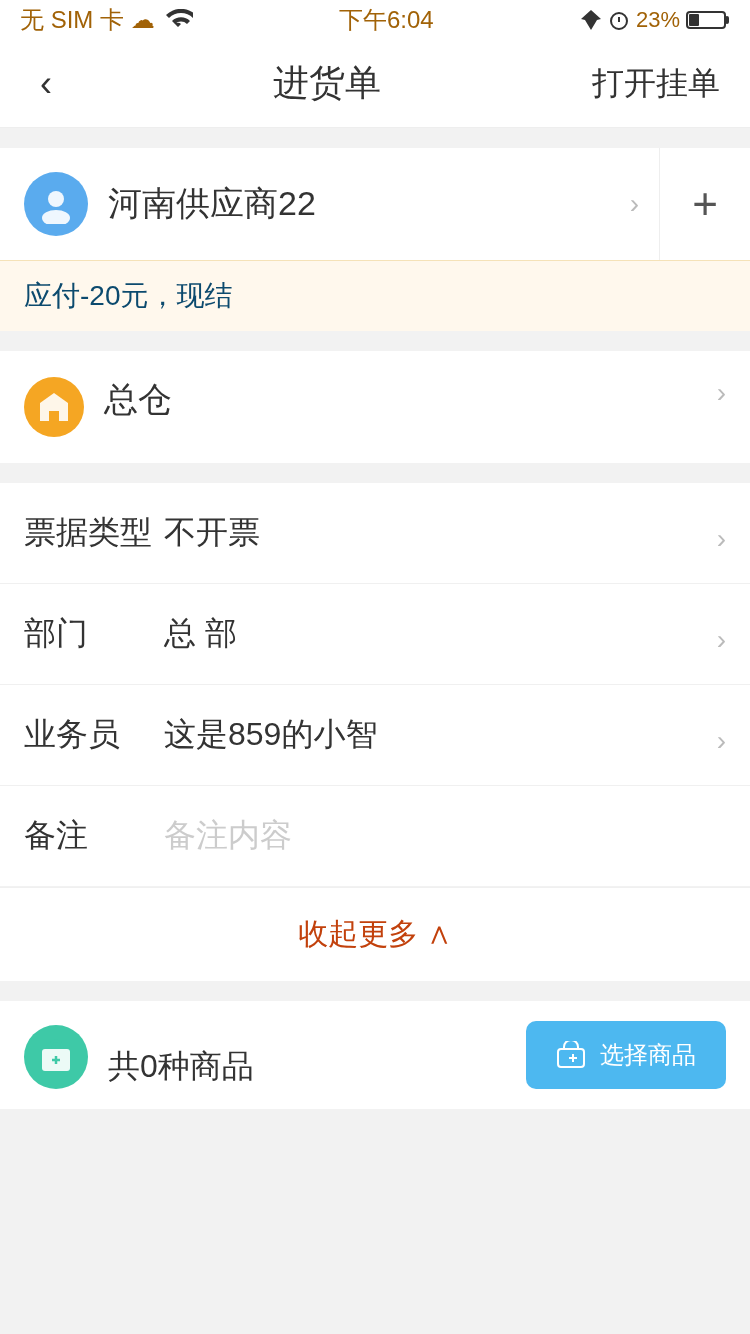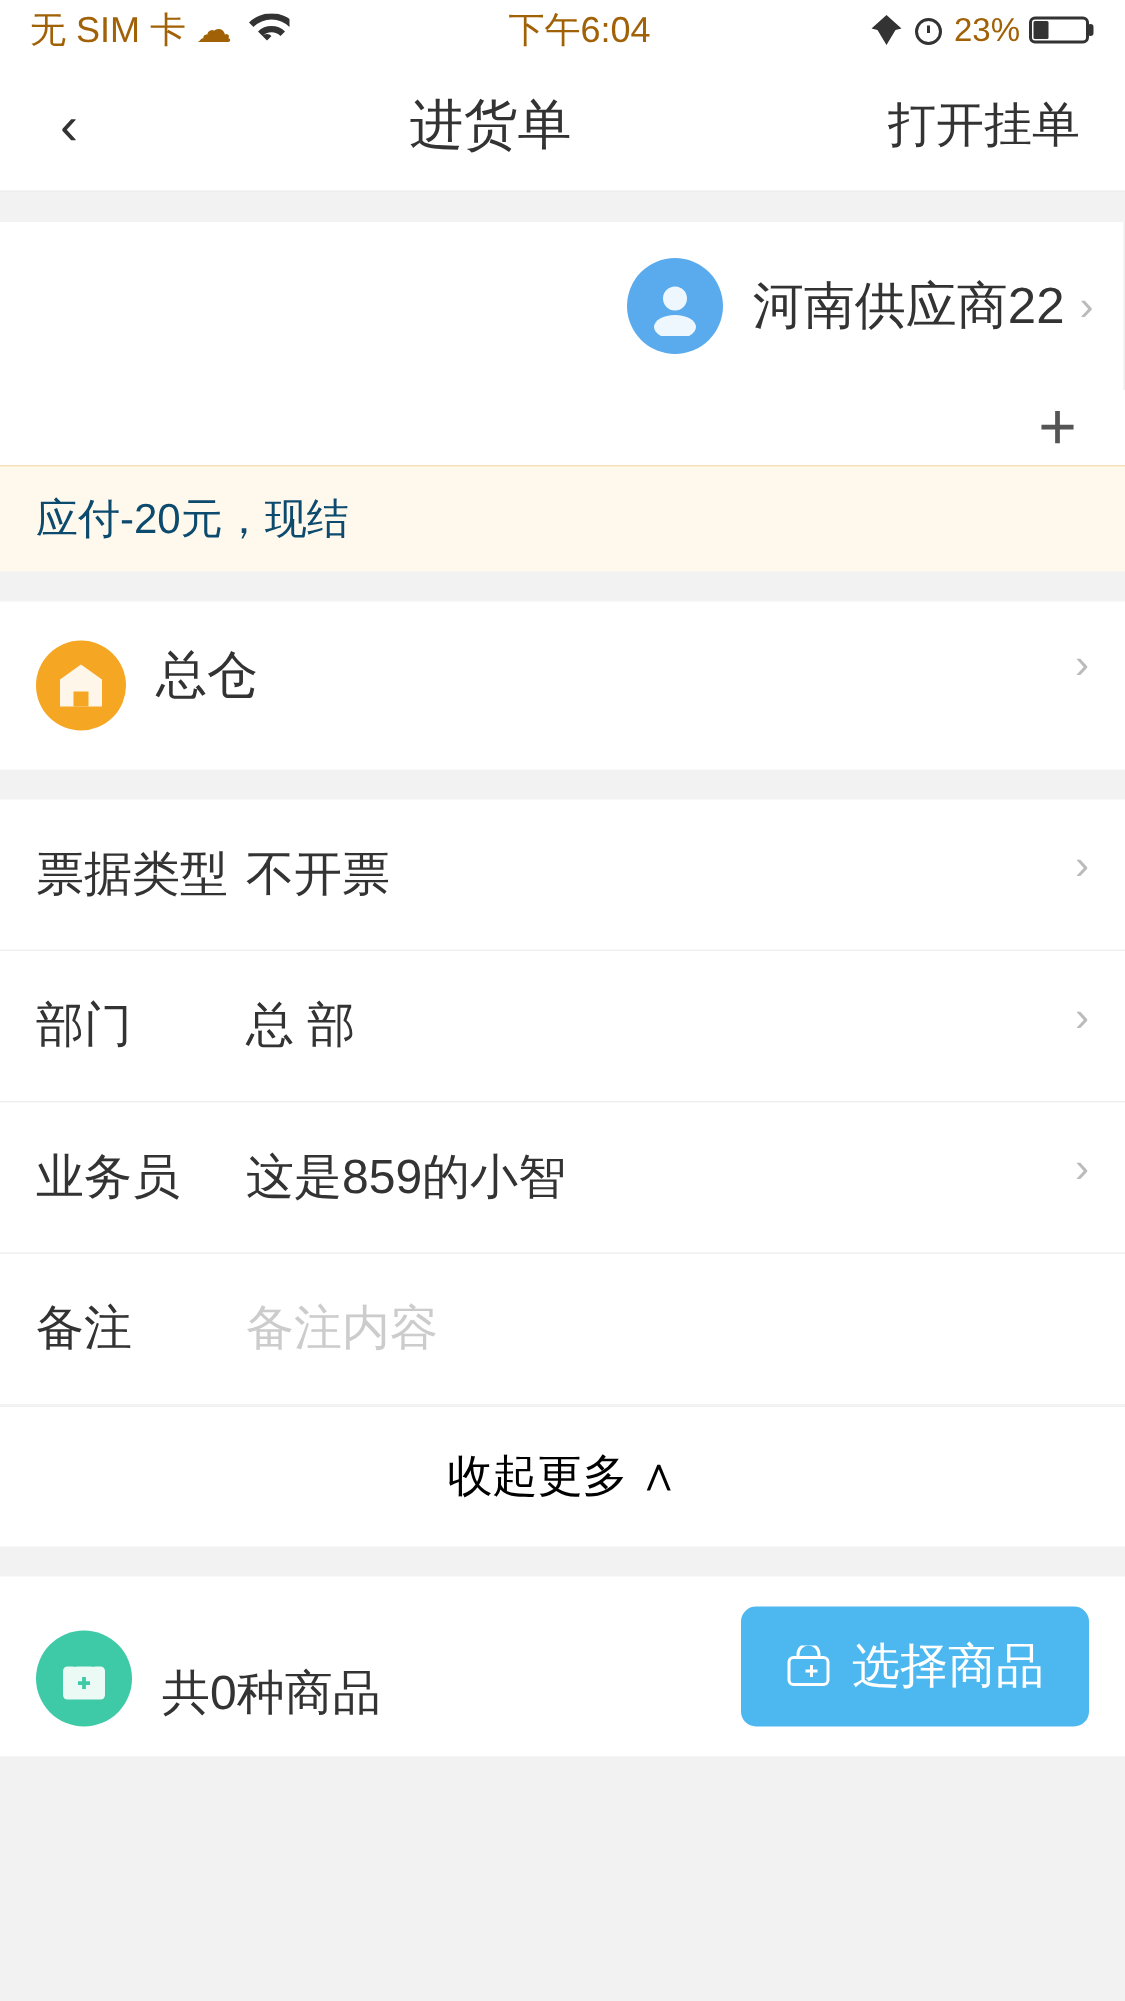--- a/index.html
+++ b/index.html
@@ -60,22 +60,21 @@
     
     .section-gap {
       height: 20px;
       background: #f2f2f2;
     }
 
     
     .supplier-section {
       background: #fff;
       display: flex;
-      align-items: flex-end;
-      flex-direction: column;
+      align-items: center;
     }
     .supplier-main {
       flex: 1;
       display: flex;
       align-items: center;
       padding: 24px 20px 24px 24px;
       border-right: 1px solid #eee;
     }
     .supplier-avatar {
       width: 64px;
@@ -144,21 +143,21 @@
       color: #333;
     }
 
     
     .form-section {
       background: #fff;
       margin-top: 20px;
     }
     .form-row {
       display: flex;
-      align-items: flex-start;
+      align-items: flex-end;
       padding: 28px 24px;
       border-bottom: 1px solid #f0f0f0;
       min-height: 90px;
     }
     .form-row:last-child { border-bottom: none; }
     .form-label {
       font-size: 32px;
       color: #333;
       width: 140px;
       flex-shrink: 0;
@@ -178,21 +177,21 @@
       display: flex;
       align-items: center;
       justify-content: center;
       padding: 26px 0;
       margin-top: 1px;
       border-top: 1px solid #f0f0f0;
       cursor: pointer;
     }
     .collapse-text {
       font-size: 30px;
-      color: #000000;
+      color: #c2410c;
     }
 
     
     .product-bar {
       background: #fff;
       display: flex;
       align-items: flex-end;
       padding: 20px 24px;
       margin-top: 20px;
     }
@@ -211,21 +210,21 @@
       flex: 1;
       font-size: 32px;
       color: #333;
     }
     .select-btn {
       background: #4db8f0;
       color: #fff;
       border: none;
       border-radius: 10px;
       padding: 18px 30px;
-      font-size: 32px;
+      font-size: 24px;
       display: flex;
       align-items: center;
       gap: 10px;
       cursor: pointer;
     }
 
     
     .page-bg {
       flex: 1;
       background: #f2f2f2;

